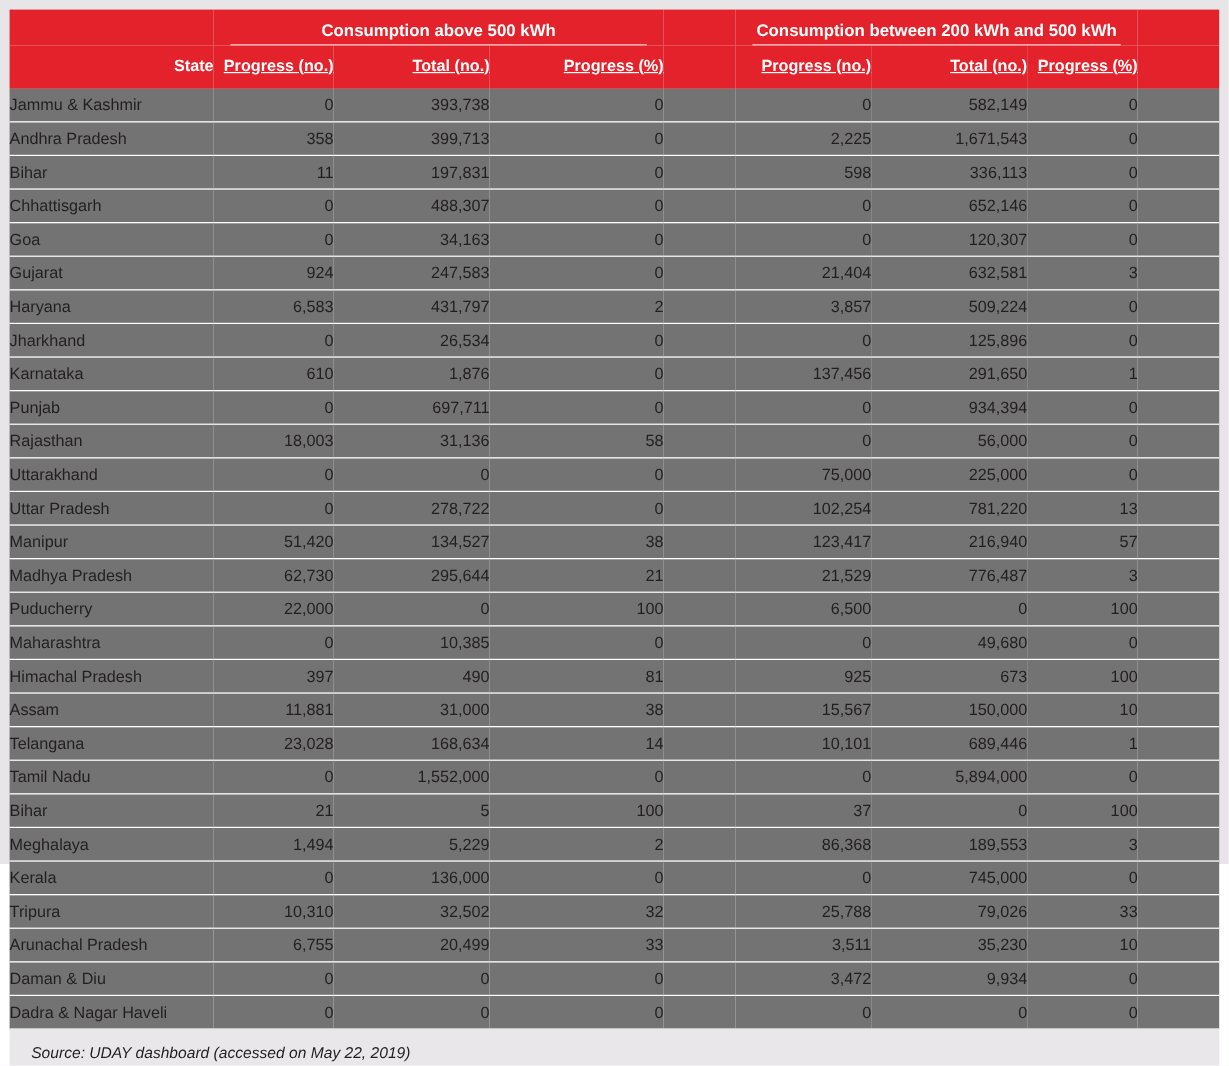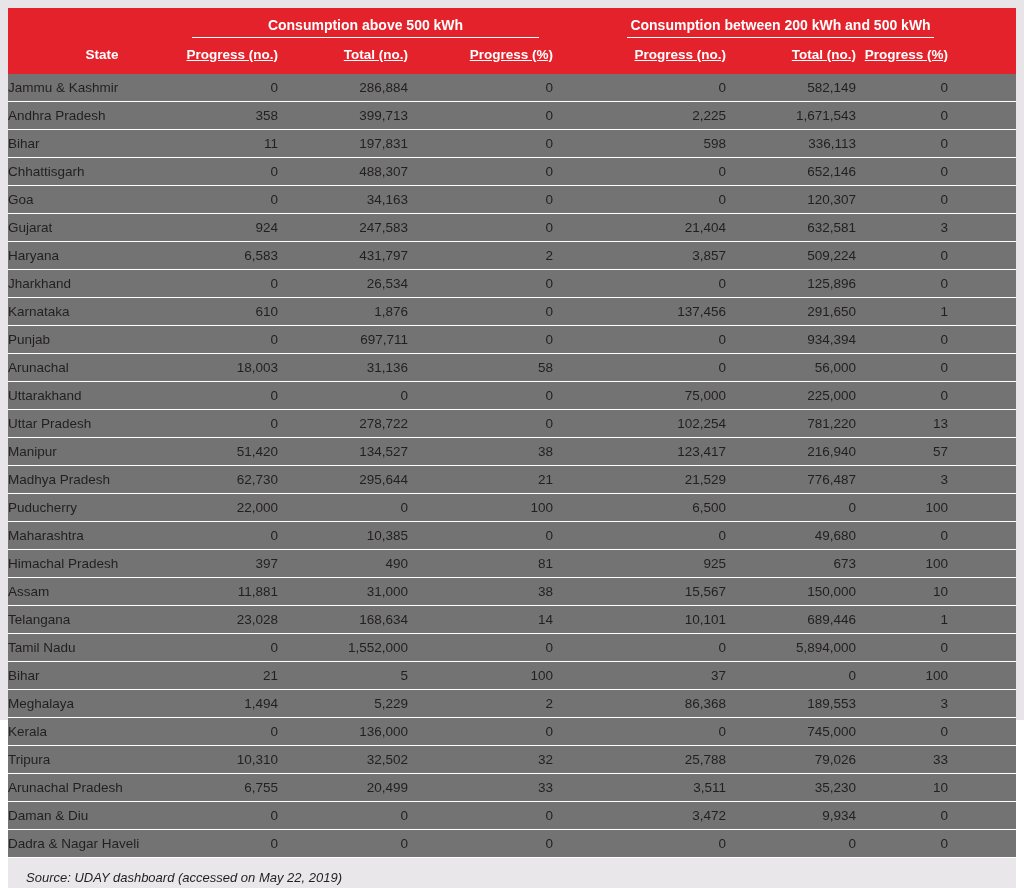--- a/index.html
+++ b/index.html
@@ -55,21 +55,21 @@
     font-size: 14px;
     text-align: center;
     padding-bottom: 3px;
     border-bottom: 1.5px solid #ffffff;
     margin: 0 14px;
     line-height: 18px;
     white-space: nowrap;
   }
 
   th.state-head {
-    text-align: center;
+    text-align: right;
     padding-left: 18px !important;
     font-size: 13.5px;
   }
   th.num-head {
     text-align: right;
     padding-right: 0;
     text-decoration: underline;
   }
   th.spacer-head { background: #e4222b; }
 
@@ -152,21 +152,21 @@
         <th class="num-head">Progress (no.)</th>
         <th class="num-head">Total (no.)</th>
         <th class="num-head">Progress (%)</th>
         <th class="spacer-head"></th>
       </tr>
     </thead>
     <tbody id="table-body">
         <tr class="data-row">
           <td class="state-cell">Jammu &amp; Kashmir</td>
           <td class="num-cell">0</td>
-          <td class="num-cell">286,884</td>
+          <td class="num-cell">393,738</td>
           <td class="num-cell">0</td>
           <td></td>
           <td class="num-cell">0</td>
           <td class="num-cell">582,149</td>
           <td class="num-cell">0</td>
           <td></td>
         </tr>
         <tr class="data-row">
           <td class="state-cell">Andhra Pradesh</td>
           <td class="num-cell">358</td>
@@ -260,21 +260,21 @@
           <td class="num-cell">0</td>
           <td class="num-cell">697,711</td>
           <td class="num-cell">0</td>
           <td></td>
           <td class="num-cell">0</td>
           <td class="num-cell">934,394</td>
           <td class="num-cell">0</td>
           <td></td>
         </tr>
         <tr class="data-row">
-          <td class="state-cell">Arunachal</td>
+          <td class="state-cell">Rajasthan</td>
           <td class="num-cell">18,003</td>
           <td class="num-cell">31,136</td>
           <td class="num-cell">58</td>
           <td></td>
           <td class="num-cell">0</td>
           <td class="num-cell">56,000</td>
           <td class="num-cell">0</td>
           <td></td>
         </tr>
         <tr class="data-row">

